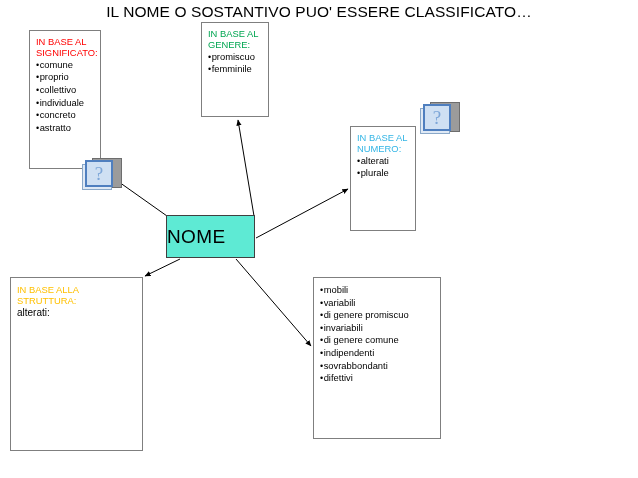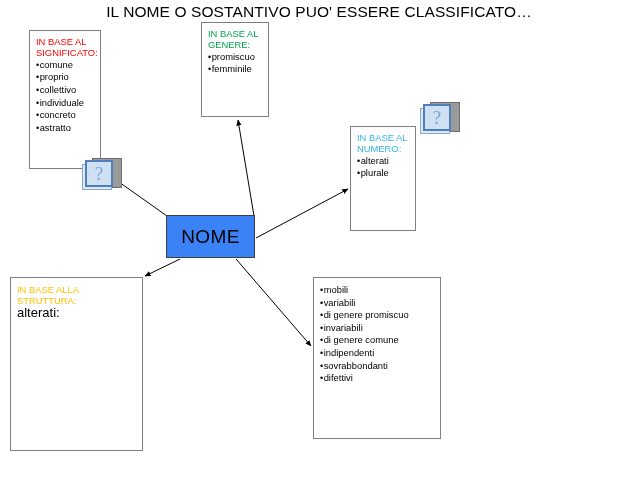--- a/index.html
+++ b/index.html
@@ -65,21 +65,21 @@
     line-height: 11.6px;
     color: #000000;
   }
   .node-list li::before {
     content: "\2022";
     font-size: 9px;
     margin-right: 0.5px;
   }
 
   .plain-line {
-    font-size: 13px;
+    font-size: 10px;
     line-height: 11.6px;
   }
 
   
   .qicon {
     position: absolute;
     width: 44px;
     height: 34px;
   }
   .qicon .shadow-panel {
@@ -139,24 +139,23 @@
   .pad-b { position: absolute; left: 6px; top: 6px; right: 3px; }
 
   #nome-box {
     position: absolute;
     left: 166px;
     top: 215px;
     width: 89px;
     height: 43px;
     box-sizing: border-box;
     border: 1px solid #404040;
-    background: #3b82f6;
+    background: #5eead4;
     display: flex;
     align-items: center;
-    justify-content: center;
   }
   #nome-label {
     font-size: 19px;
     color: #000000;
     letter-spacing: 0.4px;
   }
 
   .icon-sig  { left: 50px; top: 127px; }
   .icon-gen  { left: 216px; top: 79px; }
 </style>

